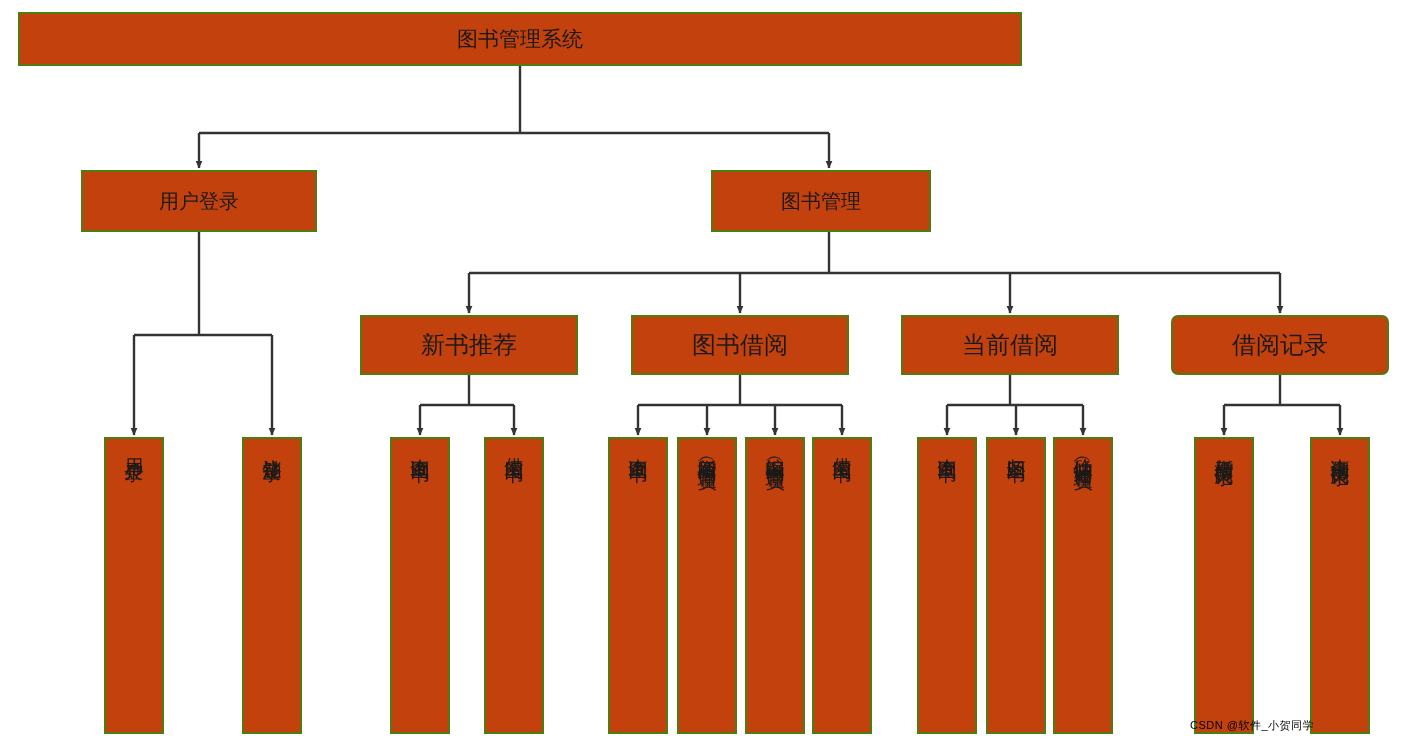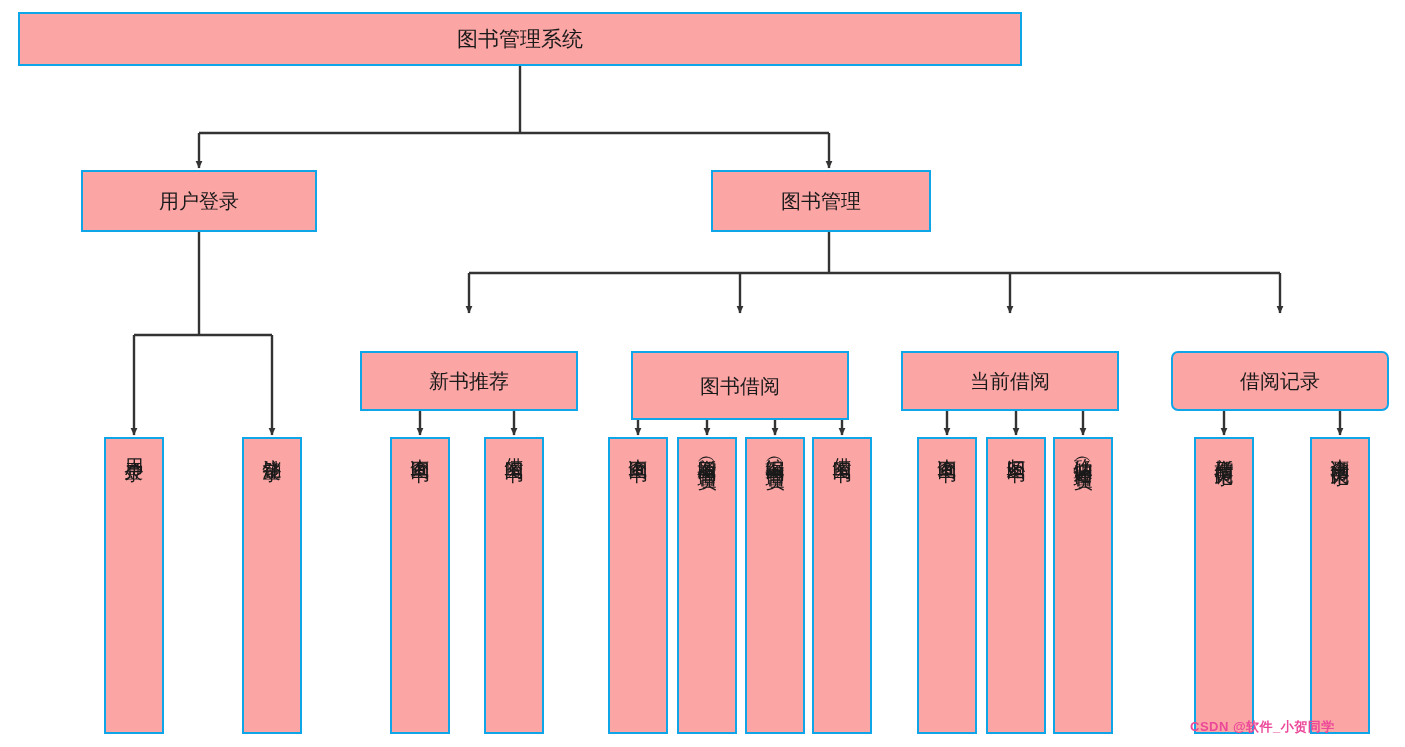--- a/index.html
+++ b/index.html
@@ -20,22 +20,22 @@
   #wires {
     position: absolute;
     left: 0;
     top: 0;
     width: 1405px;
     height: 747px;
   }
   .node {
     position: absolute;
     box-sizing: border-box;
-    border: 2px solid #0ea5e9;
-    background: #fca5a5;
+    border: 2px solid #4d7c0f;
+    background: #c2410c;
     display: flex;
     align-items: center;
     justify-content: center;
     color: #1a1a1a;
   }
   .node.horizontal .label {
     writing-mode: horizontal-tb;
     white-space: nowrap;
     line-height: 1.1;
   }
@@ -46,29 +46,28 @@
   }
   .node.vertical .label {
     writing-mode: vertical-rl;
     text-orientation: upright;
     letter-spacing: 2px;
     line-height: 1.05;
     white-space: nowrap;
   }
   .lvl0 { font-size: 21px; }
   .lvl1 { font-size: 20px; }
-  .lvl2 { font-size: 20px; margin-top: 36px; }
+  .lvl2 { font-size: 24px; }
   .lvl3 { font-size: 19px; }
   .watermark {
     position: absolute;
-    font-size: 13px;
-    color: #ec4899;
+    font-size: 11px;
+    color: #000000;
     white-space: nowrap;
     letter-spacing: 0.5px;
-    font-weight: bold;
   }
 </style>
 </head>
 <body>
 
 <div id="canvas">
 
   <svg id="wires" viewBox="0 0 1405 747" xmlns="http://www.w3.org/2000/svg">
     <defs>
       <marker id="arrow" markerWidth="9" markerHeight="9" refX="7.5" refY="3.6" orient="auto" markerUnits="userSpaceOnUse">
@@ -118,21 +117,21 @@
       </div>
       <div class="node horizontal lvl1" style="left: 81px; top: 170px; width: 236px; height: 62px;">
         <span class="label">用户登录</span>
       </div>
       <div class="node horizontal lvl1" style="left: 711px; top: 170px; width: 220px; height: 62px;">
         <span class="label">图书管理</span>
       </div>
       <div class="node horizontal lvl2" style="left: 360px; top: 315px; width: 218px; height: 60px;">
         <span class="label">新书推荐</span>
       </div>
-      <div class="node horizontal lvl2" style="left: 631px; top: 315px; width: 218px; height: 69px;">
+      <div class="node horizontal lvl2" style="left: 631px; top: 315px; width: 218px; height: 60px;">
         <span class="label">图书借阅</span>
       </div>
       <div class="node horizontal lvl2" style="left: 901px; top: 315px; width: 218px; height: 60px;">
         <span class="label">当前借阅</span>
       </div>
       <div class="node horizontal lvl2" style="left: 1171px; top: 315px; width: 218px; height: 60px; border-radius: 7px;">
         <span class="label">借阅记录</span>
       </div>
       <div class="node vertical lvl3" style="left: 104px; top: 437px; width: 60px; height: 297px;">
         <span class="label">用户登录</span>

